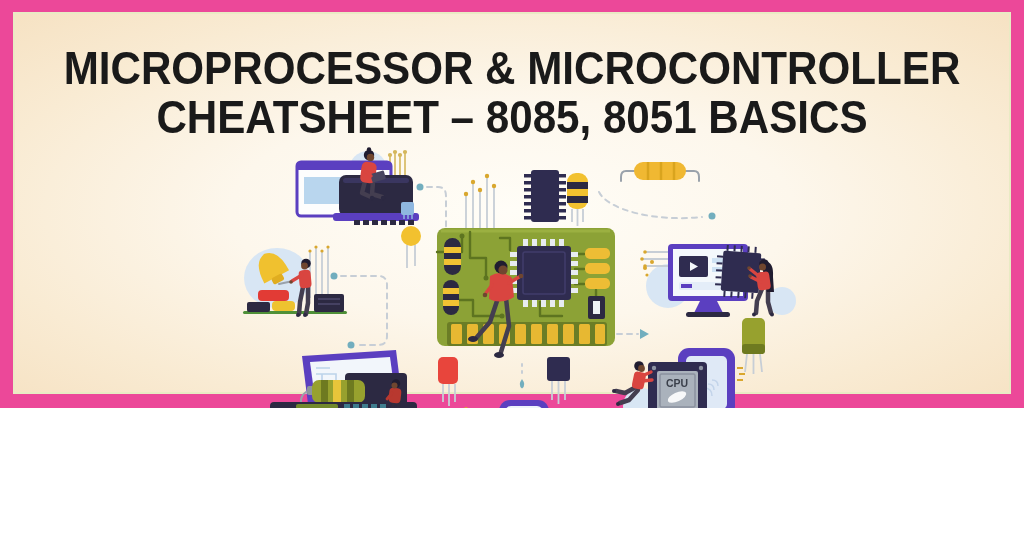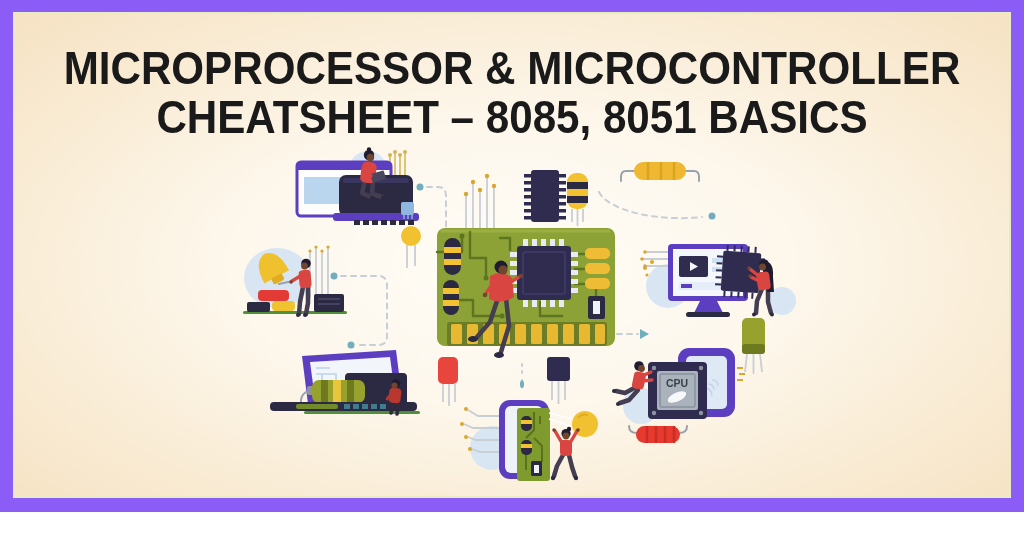--- a/index.html
+++ b/index.html
@@ -1,20 +1,20 @@
 <!DOCTYPE html>
 <html><head>
 <meta charset="utf-8">
 <style>
   html,body{margin:0;padding:0;}
   .stage{
     position:relative;
-    width:1024px;height:512px;
+    width:1024px;height:408px;
     overflow:hidden;
-    background:#8b5cf6;
+    background:#ec4899;
     font-family:"Liberation Sans", sans-serif;
   }
   .frame-inner{
     position:absolute;
     left:13px;top:12px;right:13px;bottom:14px;
     border:2px solid #e9ebc4;
     background:radial-gradient(ellipse at 50% 52%, #fffdf7 0%, #fdf7ec 40%, #f9ebd3 75%, #f6e2c3 100%);
   }
   .title{
     position:absolute;

